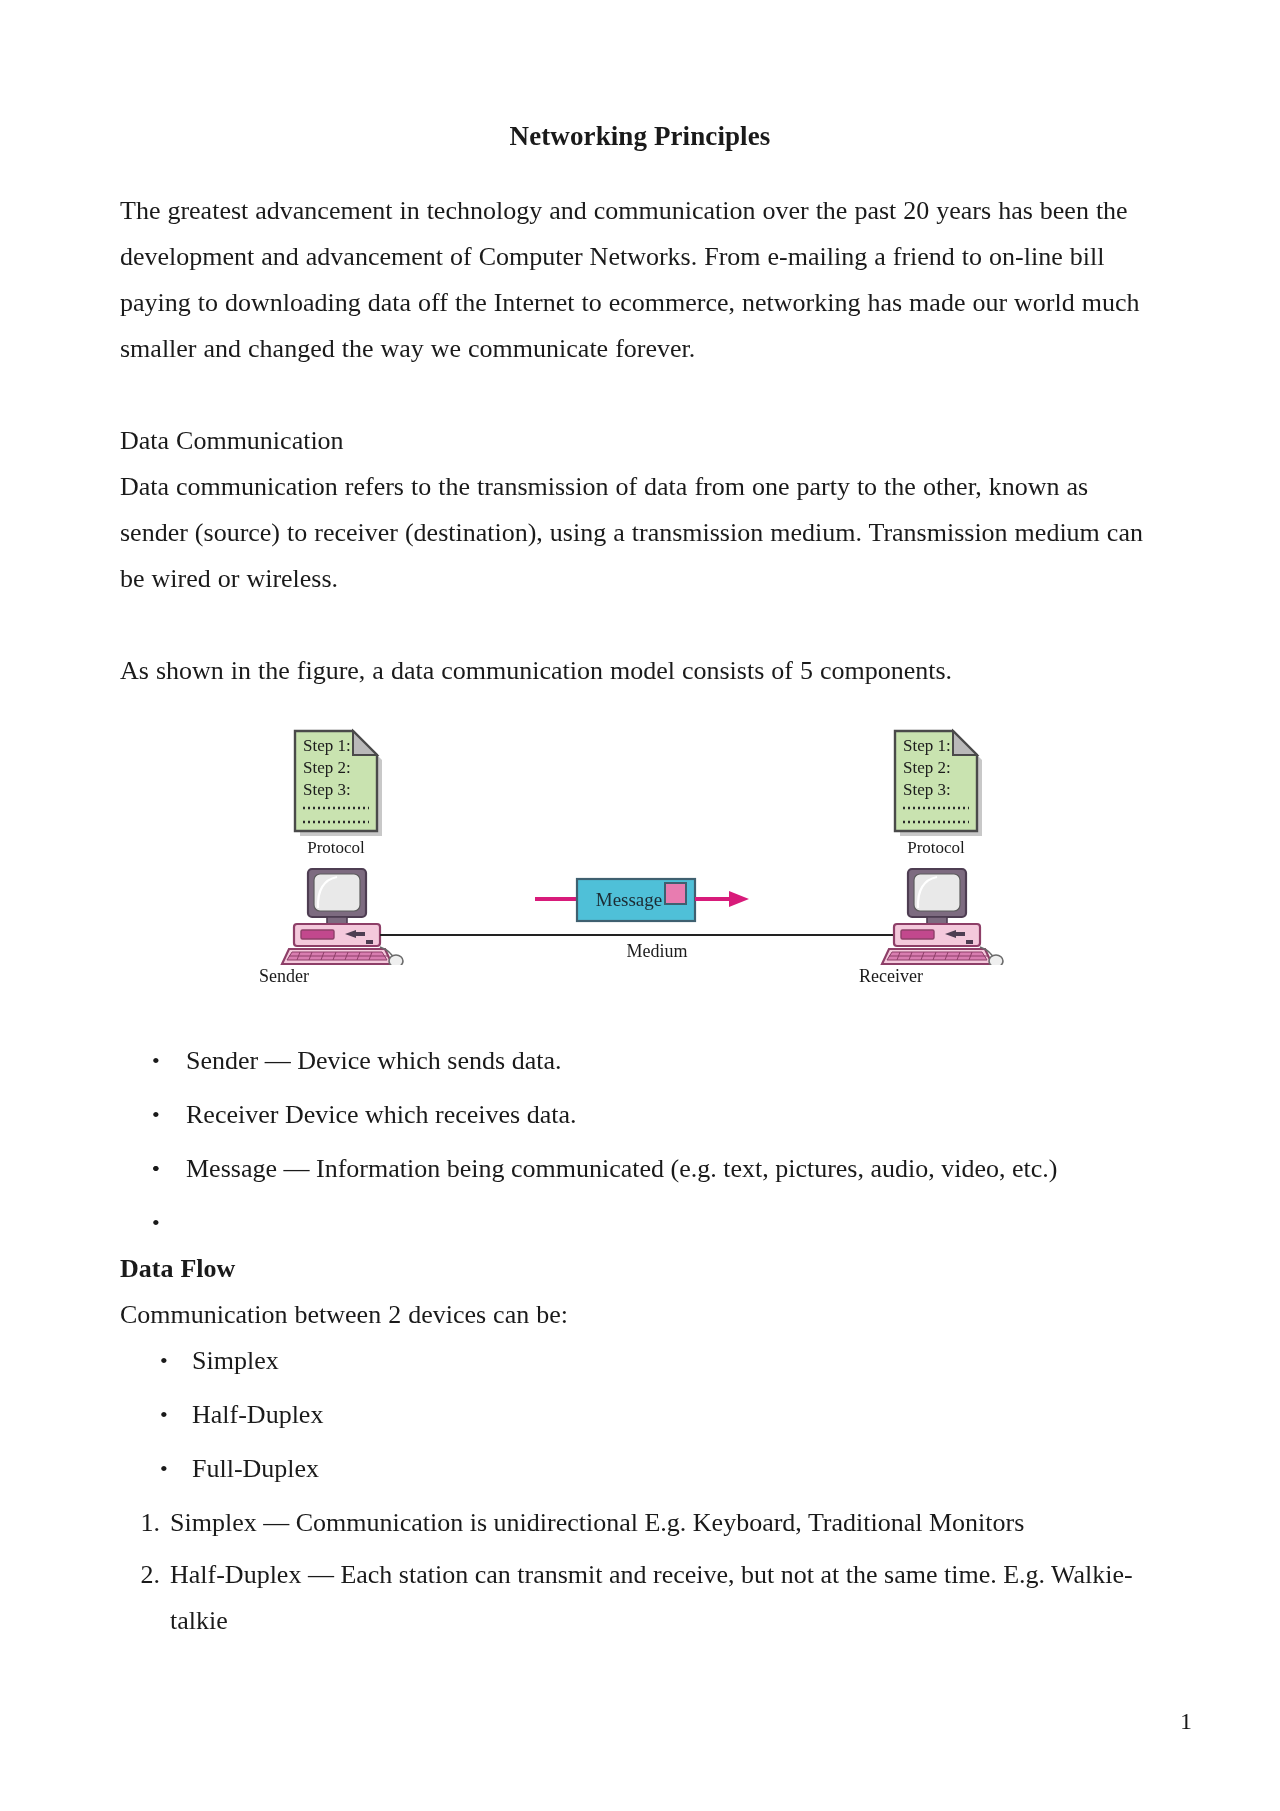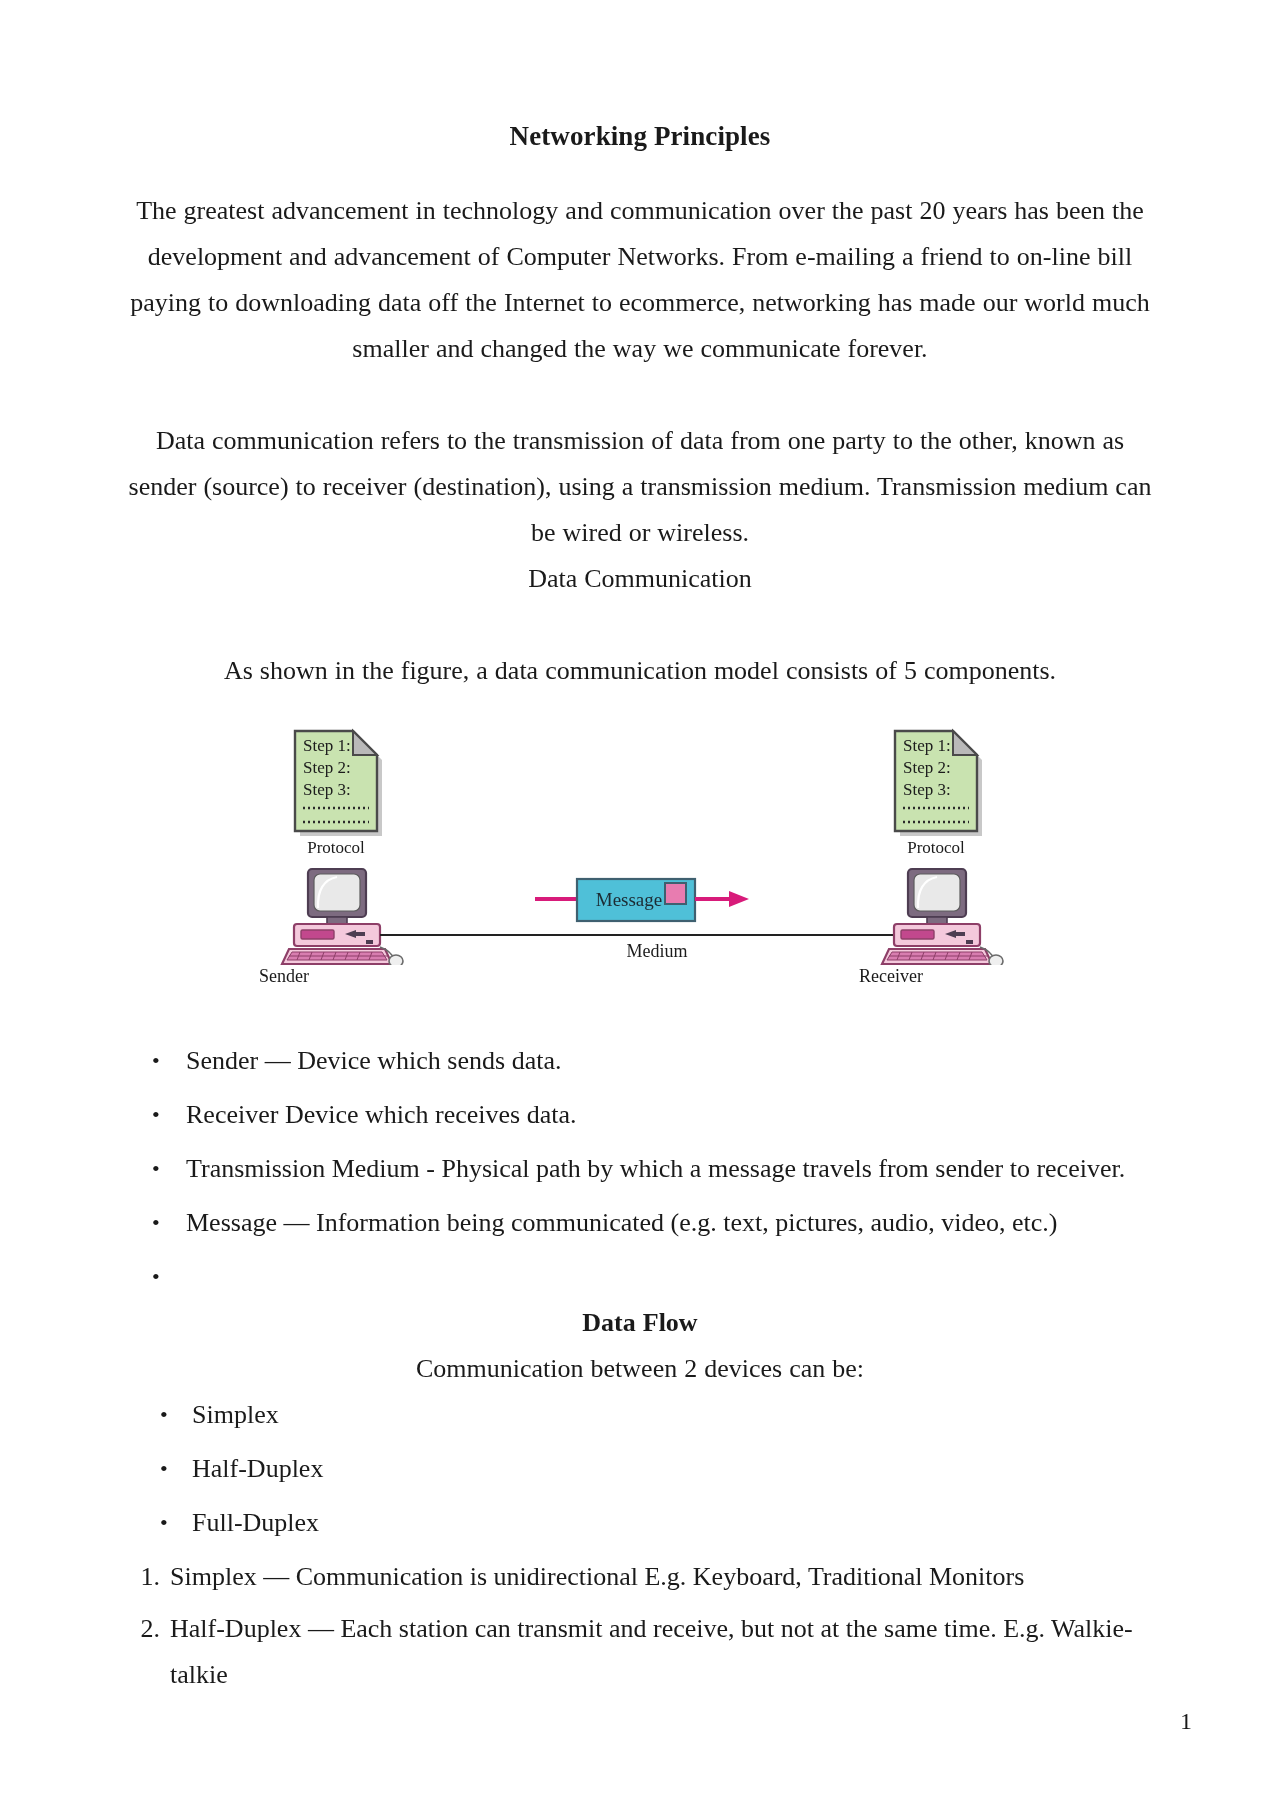--- a/index.html
+++ b/index.html
@@ -39,21 +39,21 @@
     font-size: 27px;
     letter-spacing: .1px;
     margin: 0 0 36px 0;
     line-height: 1.2;
   }
 
   p.para {
     font-size: 26px;
     line-height: 46px;
     margin: 0;
-    text-align: center;
+    text-align: left;
     word-spacing: .5px;
   }
 
   .gap-lg { height: 46px; }
   .gap-md { height: 28px; }
   .gap-sm { height: 14px; }
 
   .bold { font-weight: bold; }
 
   
@@ -125,22 +125,22 @@
 
 <div class="page">
   <div class="content">
 
     <h1 class="doc-title">Networking Principles</h1>
 
     <p class="para">The greatest advancement in technology and communication over the past 20 years has been the development and advancement of Computer Networks. From e-mailing a friend to on-line bill paying to downloading data off the Internet to ecommerce, networking has made our world much smaller and changed the way we communicate forever.</p>
 
     <div class="gap-lg"></div>
 
+    <p class="para">Data Communication</p>
     <p class="para">Data communication refers to the transmission of data from one party to the other, known as sender (source) to receiver (destination), using a transmission medium. Transmission medium can be wired or wireless.</p>
-    <p class="para">Data Communication</p>
 
     <div class="gap-lg"></div>
 
     <p class="para">As shown in the figure, a data communication model consists of 5 components.</p>
 
     <div class="gap-sm"></div>
 
     <div class="figure">
       <div class="fig-inner">
         <svg class="fig-svg" width="1040" height="240" viewBox="0 0 1040 240" xmlns="http://www.w3.org/2000/svg">
@@ -259,21 +259,20 @@
       <li>
         <span class="bullet-dot">•</span>
         <span>Sender — Device which sends data.</span>
       </li>
       <li>
         <span class="bullet-dot">•</span>
         <span>Receiver Device which receives data.</span>
       </li>
       <li>
         <span class="bullet-dot">•</span>
-        <span>Transmission Medium - Physical path by which a message travels from sender to receiver.</span>
       </li>
       <li>
         <span class="bullet-dot">•</span>
         <span>Message — Information being communicated (e.g. text, pictures, audio, video, etc.)</span>
       </li>
       <li>
         <span class="bullet-dot">•</span>
       </li>
     </ul>
 

